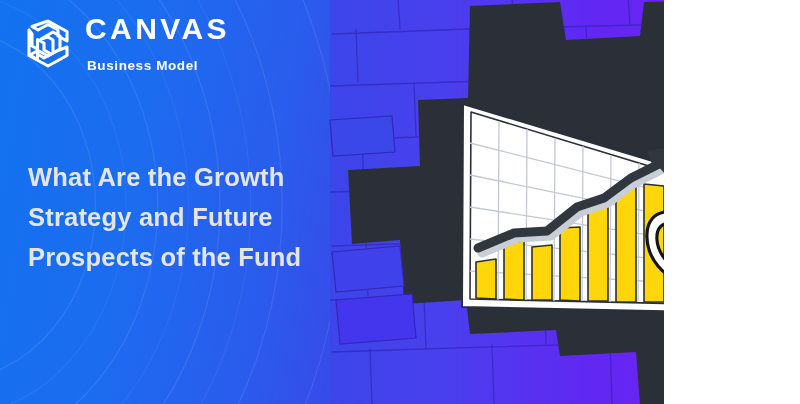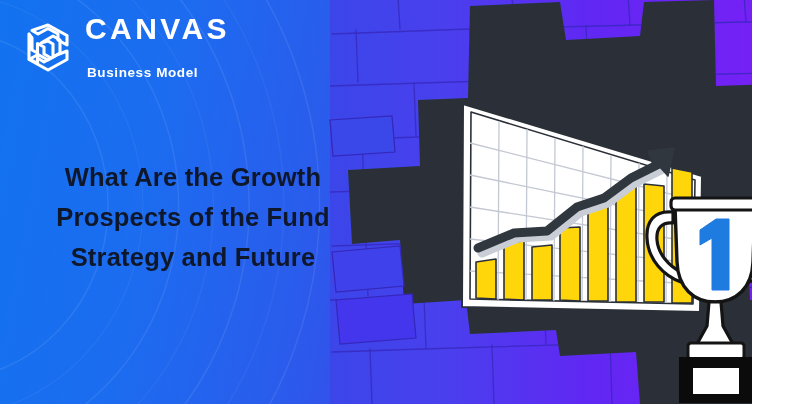--- a/index.html
+++ b/index.html
@@ -1,19 +1,19 @@
 <!DOCTYPE html>
 <html><head>
 <meta charset="utf-8">
 <style>
   html,body{margin:0;padding:0;background:#fff;}
   body{font-family:"Liberation Sans",sans-serif;}
 
   #stage{
-    position:relative;width:752px;height:404px;overflow:hidden;
+    position:relative;width:664px;height:404px;overflow:hidden;
     background:#1570EF;
   }
 
   
   .bg-gradient{
     position:absolute;inset:0;
     background:linear-gradient(100deg,#1272EF 0%,#1C6CF0 22%,#2A5CEC 42%,#3B46E9 58%,#4A3FEE 70%,#5B2EF2 82%,#7B1FF5 100%);
   }
   .bg-rings{position:absolute;inset:0;}
   .bg-rings svg{display:block;width:100%;height:100%;}
@@ -29,31 +29,30 @@
   }
   .logo-mark{width:52px;height:52px;flex:0 0 auto;}
   .logo-mark svg{display:block;width:52px;height:52px;}
   .logo-text{display:flex;flex-direction:column;line-height:1;}
   .logo-title{
     color:#fff;font-weight:700;font-size:30px;letter-spacing:3.4px;
     font-family:"Liberation Sans",sans-serif;
   }
   .logo-sub{
     color:#fff;font-weight:700;font-size:13.5px;letter-spacing:0.6px;
-    margin-top:22px;margin-left:2px;
+    margin-top:15px;margin-left:2px;
     font-family:"Liberation Sans",sans-serif;
   }
 
   
   .headline{
     position:absolute;left:28px;top:140px;width:330px;
-    color:#0f172a;font-weight:700;font-size:25.5px;line-height:40px;
+    color:#e5e5e5;font-weight:700;font-size:25.5px;line-height:40px;
     letter-spacing:0.2px;
     font-family:"Liberation Sans",sans-serif;
-    text-align:center;
   }
   .headline .ln{display:block;white-space:nowrap;}
 
   
   .illus{position:absolute;left:0;top:0;width:800px;height:404px;pointer-events:none;}
   .illus svg{display:block;}
 </style>
 </head>
 <body>
 
@@ -244,17 +243,17 @@
       </svg>
     </span>
     <span class="logo-text">
       <span class="logo-title">CANVAS</span>
       <span class="logo-sub">Business Model</span>
     </span>
   </div>
 
   <h1 class="headline">
     <span class="ln">What Are the Growth</span>
+    <span class="ln">Strategy and Future</span>
     <span class="ln">Prospects of the Fund</span>
-    <span class="ln">Strategy and Future</span>
   </h1>
 
 </div>
 
 </body></html>

